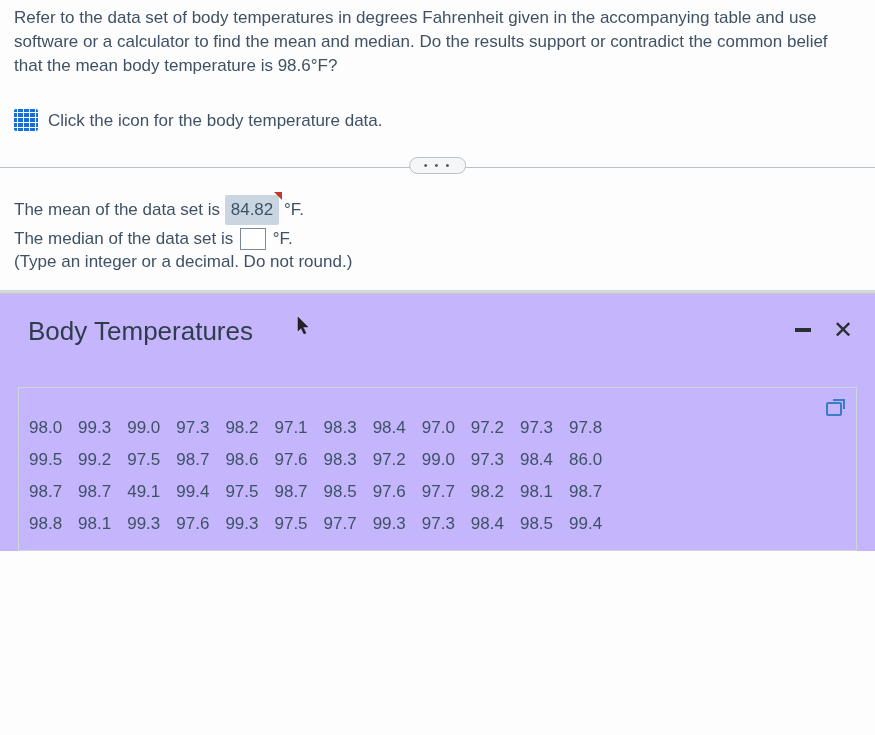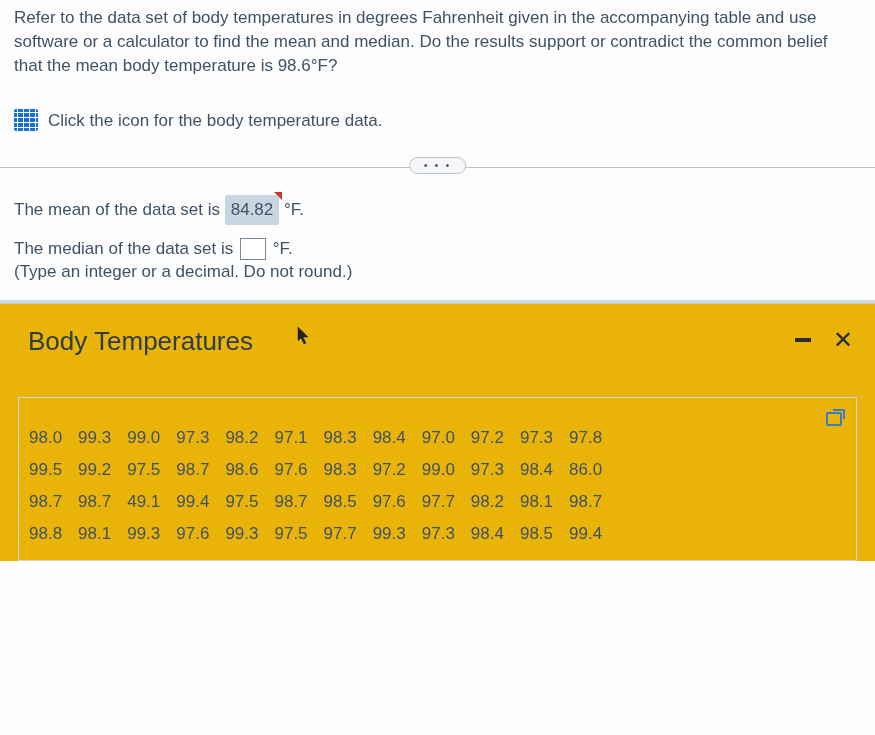--- a/index.html
+++ b/index.html
@@ -109,21 +109,21 @@
   color: #3f5265;
   font-weight: 500;
 }
 .modal-divider {
   margin-top: 18px;
   height: 4px;
   background: linear-gradient(#e0e0e0, #bfc7cc);
   border-top: 1px solid #cfd6db;
 }
 .modal {
-  background: #eab308;
+  background: #c4b5fd;
   padding: 14px 0 0 0;
 }
 .modal-header {
   display: flex;
   align-items: flex-start;
   justify-content: space-between;
   padding: 8px 22px 0 28px;
 }
 .modal-title {
   font-size: 26px;
@@ -209,21 +209,21 @@
 <div class="answer-block">
   <p class="aline">
     <span>The mean of the data set is </span>
     <span class="highlighted-val">
       <span>84.82</span>
       <span class="err-tri"></span>
     </span>
     <span>°F.</span>
   </p>
 
-  <p class="aline" style="margin-top:10px">
+  <p class="aline" style="">
     <span>The median of the data set is </span>
     <span class="inline-input"></span>
     <span>°F.</span>
   </p>
   <p class="hint">(Type an integer or a decimal. Do not round.)</p>
 </div>
 
 <div class="modal-divider"></div>
 
 <div class="modal">

